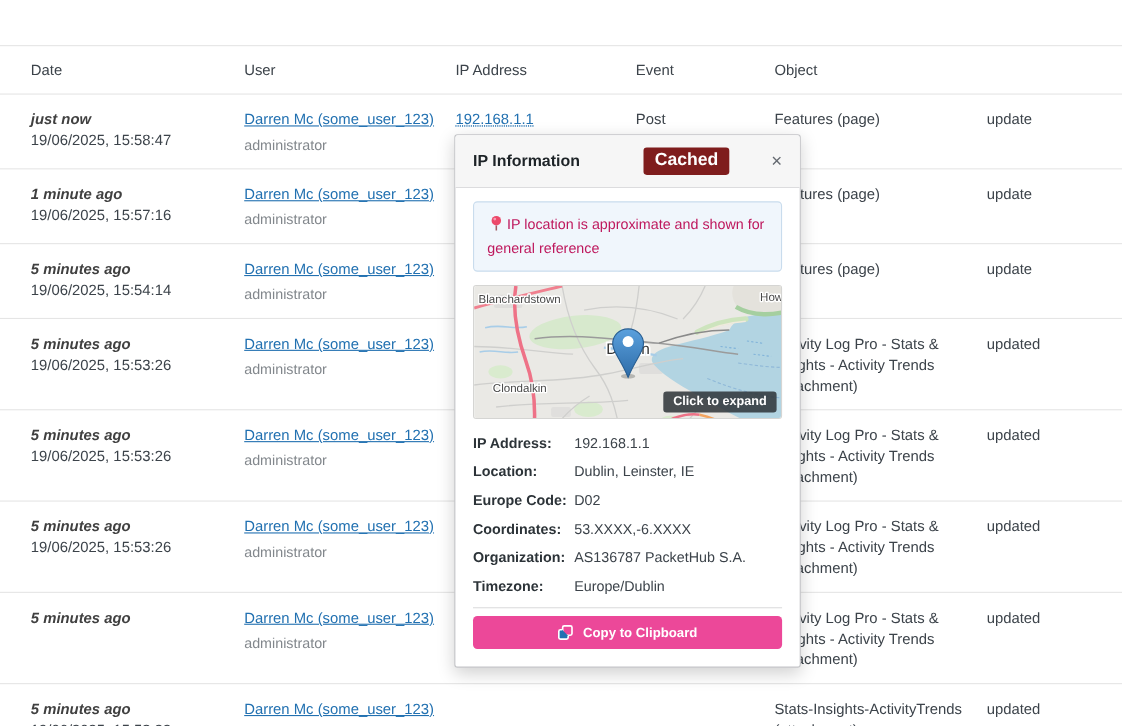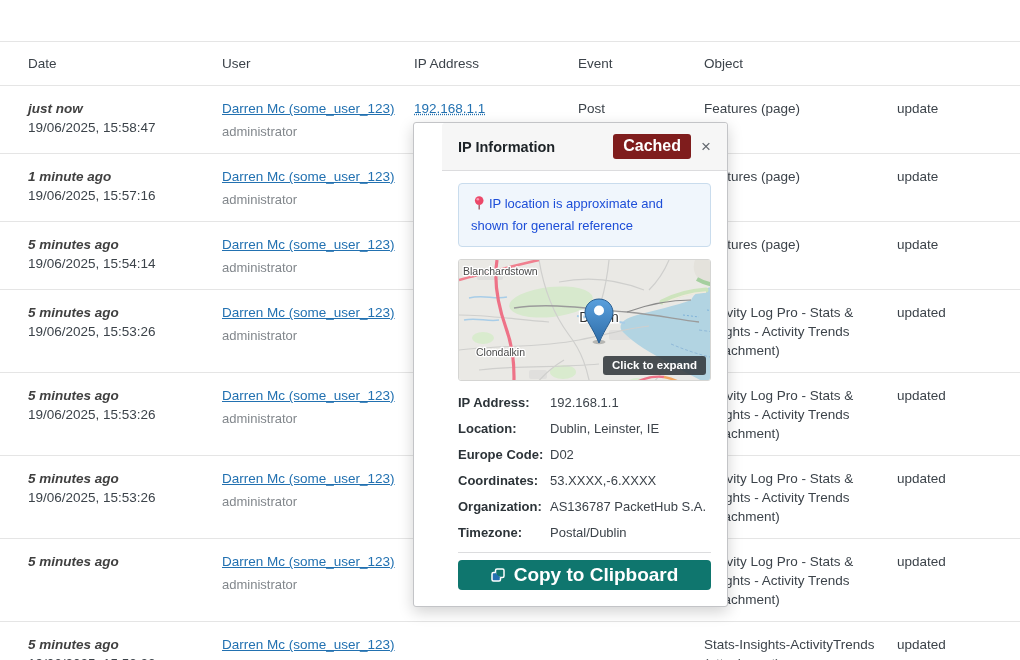--- a/index.html
+++ b/index.html
@@ -20,37 +20,37 @@
   .date-ts { color:#3c434a; }
   .user-link { color:#2271b1; text-decoration:underline; cursor:pointer; }
   .role { color:#82878c; font-size:13px; margin-top:4px; }
   .ip-link { color:#2271b1; text-decoration:underline; text-decoration-style:dotted; cursor:pointer; }
   .object-cell { padding-right:10px; }
 
   
   .popup {
     position:absolute; left:413px; top:122px; width:315px;
     background:#fff; border:1px solid #c3c4c7; border-radius:3px;
-    box-shadow:0 5px 15px rgba(0,0,0,.18); z-index:10;padding-left:28px;
+    box-shadow:0 5px 15px rgba(0,0,0,.18); z-index:10;
   }
   .popup-header {
     display:flex; align-items:center;
     background:#f6f6f6; border-bottom:1px solid #dcdcde;
     padding:11px 16px; border-radius:3px 3px 0 0;
   }
   .popup-title { font-size:14.5px; font-weight:bold; color:#1d2327; }
   .badge {
     margin-left:58px; background:#7f1d1d; color:#fff;
     font-size:16px; font-weight:bold; padding:3px 10px 4px; border-radius:3px;
   }
   .close-x { margin-left:auto; color:#646970; font-size:17px; line-height:1; cursor:pointer; }
 
   .note {
     margin:12px 16px 0; background:#f0f6fc; border:1px solid #c9dced;
-    border-radius:4px; padding:10px 12px; font-size:13px; line-height:20px; color:#1d4ed8;
+    border-radius:4px; padding:10px 12px; font-size:13px; line-height:20px; color:#be185d;
   }
   .pin-ico { display:inline-block; vertical-align:-2px; margin:0 4px 0 2px; }
 
   .map-wrap {
     position:relative; margin:12px 16px 0; height:122px;
     border-radius:3px; overflow:hidden; border:1px solid #d5d5d3; cursor:pointer;
   }
   .map-wrap svg { display:block; }
   .map-label { font-size:10.5px; fill:#4a4a4a; paint-order:stroke; stroke:#ffffff; stroke-width:2.5px; stroke-linejoin:round; }
   .map-label-big { font-size:14px; fill:#333; paint-order:stroke; stroke:#fff; stroke-width:3px; }
@@ -63,22 +63,22 @@
   .fields { margin:12px 16px 0; }
   .frow { display:flex; margin-bottom:7px; font-size:13px; line-height:19px; }
   .flabel { width:92px; font-weight:bold; color:#2c3338; flex:none; }
   .fvalue { color:#3c434a; }
 
   .divider { border:none; border-top:1px solid #dcdcde; margin:10px 16px 0; }
 
   .copy-btn {
     display:flex; align-items:center; justify-content:center; gap:9px;
     margin:7px 16px 16px; width:calc(100% - 32px); height:30px;
-    background:#0f766e; border:none; border-radius:4px;
-    color:#fff; font-size:19px; font-weight:bold; font-family:"Liberation Sans",sans-serif;
+    background:#ec4899; border:none; border-radius:4px;
+    color:#fff; font-size:12px; font-weight:bold; font-family:"Liberation Sans",sans-serif;
     cursor:pointer;
   }
 </style>
 </head>
 <body>
 
 <div class="log-table">
   <div class="trow thead">
     <div class="cell">Date</div>
     <div class="cell">User</div>
@@ -318,21 +318,21 @@
     <div class="frow">
       <span class="flabel">Coordinates:</span>
       <span class="fvalue">53.XXXX,-6.XXXX</span>
     </div>
     <div class="frow">
       <span class="flabel">Organization:</span>
       <span class="fvalue">AS136787 PacketHub S.A.</span>
     </div>
     <div class="frow">
       <span class="flabel">Timezone:</span>
-      <span class="fvalue">Postal/Dublin</span>
+      <span class="fvalue">Europe/Dublin</span>
     </div>
   </div>
 
   <hr class="divider">
 
   <button class="copy-btn">
     <span style="display:inline-flex;">
         <svg width="14" height="14" viewBox="0 0 14 14" fill="none" stroke="#ffffff" stroke-width="1.5">
           <rect x="4.5" y="1" width="8.5" height="8.5" rx="1.5"></rect>
           <path d="M9.5,10 L9.5,11.5 C9.5,12.3 8.8,13 8,13 L2.5,13 C1.7,13 1,12.3 1,11.5 L1,6 C1,5.2 1.7,4.5 2.5,4.5 L4,4.5" fill="#2271b1"></path>

